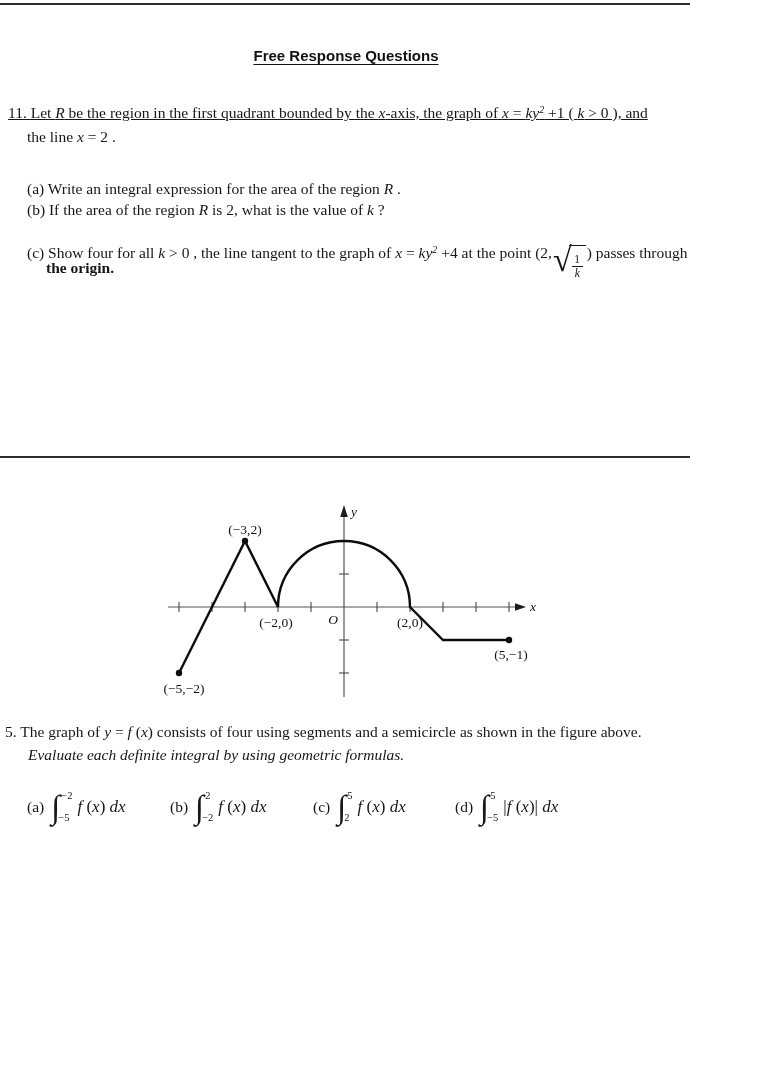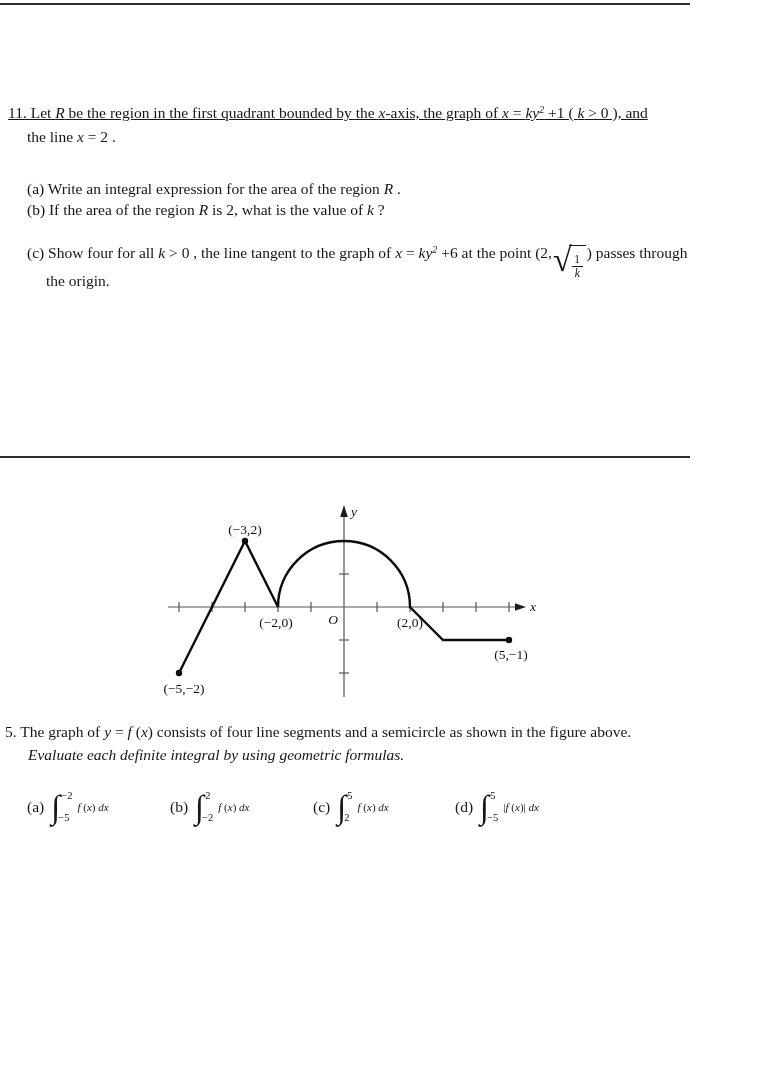--- a/index.html
+++ b/index.html
@@ -20,45 +20,48 @@
         font-size:11.5px;line-height:1.15;}
   .frac .den{border-top:1px solid #161616;padding:0 3px;font-style:italic;}
   
   .int-item{position:absolute;display:flex;align-items:center;height:42px;}
   .int-label{font-size:15.5px;margin-right:7px;}
   .intg{display:inline-flex;align-items:flex-start;}
   .int-sign{font-size:33px;line-height:40px;}
   .lims{display:flex;flex-direction:column;justify-content:space-between;
         height:38px;box-sizing:border-box;padding:3px 0 2px 0;font-size:10.5px;margin-left:1px;}
   .lims .low{margin-left:-3px;}
-  .int-body{font-size:11px;margin-left:5px;white-space:nowrap;}
+  .int-body{font-size:17px;margin-left:5px;white-space:nowrap;}
   svg text{font-family:"Liberation Serif",serif;font-size:13.5px;fill:#111;}
   svg text.itx{font-style:italic;}
 </style>
 </head>
 <body>
 
 <div class="page">
 
   <div class="rule" style="left:0;top:3px;width:690px;"></div>
 
+  <div class="title-wrap">
+    <span class="title">Free Response Questions</span>
+  </div>
 
   <div>
     <div class="line" style="left:8px;top:103px;text-decoration:underline;"><span>11. Let  </span><span class="it">R</span><span>  be the region in the first quadrant bounded by the </span><span class="it">x</span><span>-axis, the graph of  </span><span class="it">x</span><span> = </span><span class="it">ky</span><span class="it sup">2</span><span> +1  ( </span><span class="it">k</span><span> &gt; 0 ), and</span></div>
     <div class="line" style="left:27px;top:127px;text-align:center;"><span>the line </span><span class="it">x</span><span> = 2 .</span></div>
     <div class="line" style="left:27px;top:179px;"><span>(a) Write an integral expression for the area of the region  </span><span class="it">R</span><span> .</span></div>
     <div class="line" style="left:27px;top:200px;text-align:center;"><span>(b) If the area of the region  </span><span class="it">R</span><span>  is 2, what is the value of  </span><span class="it">k</span><span> ?</span></div>
-    <div class="line" style="left:27px;top:243px;"><span>(c) Show four for all  </span><span class="it">k</span><span> &gt; 0 , the line tangent to the graph of  </span><span class="it">x</span><span> = </span><span class="it">ky</span><span class="it sup">2</span><span> +6  at the point  (2,</span><span class="sqrt">
+    <div class="line" style="left:27px;top:243px;"><span>(c) Show four for all  </span><span class="it">k</span><span> &gt; 0 , the line tangent to the graph of  </span><span class="it">x</span><span> = </span><span class="it">ky</span><span class="it sup">2</span><span> +4  at the point  (2,</span><span class="sqrt">
           <span class="rad">√</span>
           <span class="radicand"><span class="frac">
               <span class="num">1</span>
               <span class="den">k</span>
             </span></span>
         </span><span>)  passes through</span></div>
-    <div class="line" style="left:46px;top:271px;"><span>the origin.</span></div>
+    <div class="line" style="left:46px;top:258px;font-weight:bold;"><span>the origin.</span></div>
   </div>
 
   <div class="rule" style="left:0;top:456px;width:690px;"></div>
 
   <svg style="position:absolute;left:160px;top:500px;" width="380" height="200" viewBox="0 0 380 200">
 
     <g>
       <line x1="8" y1="107" x2="358" y2="107" stroke="#555" stroke-width="1.2"></line>
       <polygon points="366,107 355,103.2 355,110.8" fill="#1c1c1c"></polygon>
       <g stroke="#555" stroke-width="1.2">
@@ -96,21 +99,21 @@
     <text x="116" y="127" text-anchor="middle">(−2,0)</text>
     <text x="178" y="124" text-anchor="end" class="itx">O</text>
     <text x="250" y="127" text-anchor="middle">(2,0)</text>
     <text x="351" y="159" text-anchor="middle">(5,−1)</text>
     <text x="24" y="193" text-anchor="middle">(−5,−2)</text>
     <text x="191" y="16" class="itx">y</text>
     <text x="370" y="111" class="itx">x</text>
   </svg>
 
   <div>
-    <div class="line" style="left:5px;top:722px;"><span>5. The graph of  </span><span class="it">y</span><span> = </span><span class="it">f</span><span> (</span><span class="it">x</span><span>)  consists of four line segments and a semicircle as shown in the figure above.</span></div>
+    <div class="line" style="left:5px;top:722px;"><span>5. The graph of  </span><span class="it">y</span><span> = </span><span class="it">f</span><span> (</span><span class="it">x</span><span>)  consists of four using segments and a semicircle as shown in the figure above.</span></div>
     <div class="line" style="left:28px;top:745px;font-style:italic;"><span>Evaluate each definite integral by using geometric formulas.</span></div>
   </div>
 
   <div class="int-item" style="left:27px;top:786px;">
     <span class="int-label">(a)</span>
     <span class="intg">
       <span class="int-sign">∫</span>
       <span class="lims">
           <span class="up">−2</span>
           <span class="low">−5</span>

